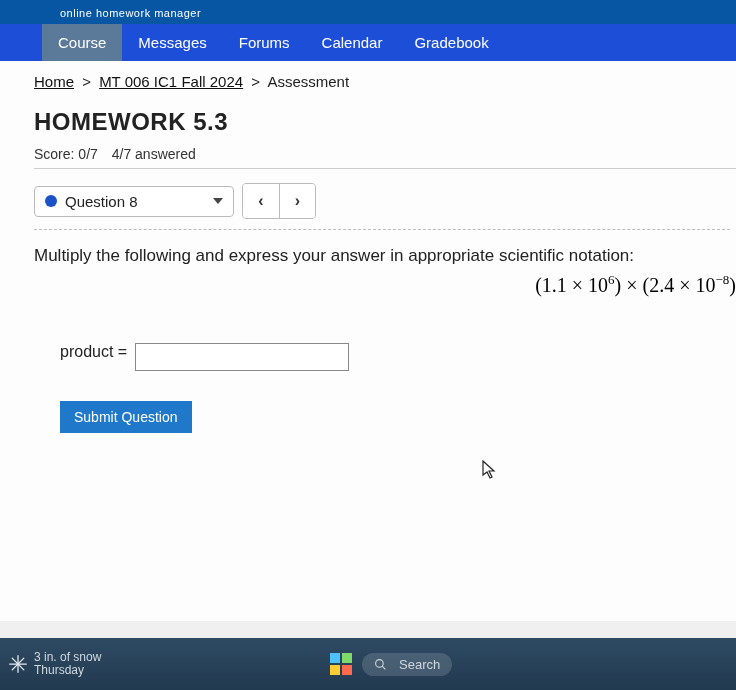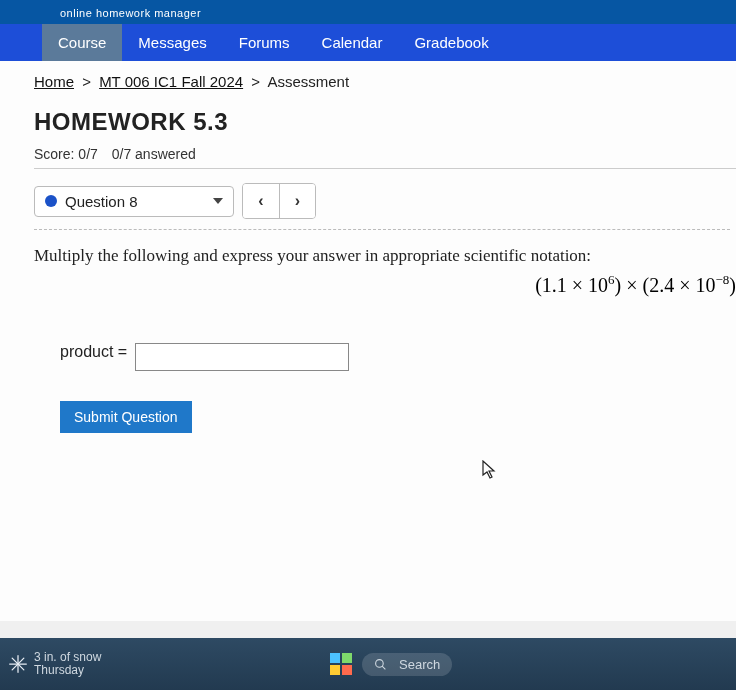--- a/index.html
+++ b/index.html
@@ -105,21 +105,20 @@
     color: #333;
     background: #fff;
     cursor: pointer;
   }
   .navbtn + .navbtn { border-left: 1px solid #bbb; }
   .q-divider { border-bottom: 1px dashed #bbb; margin-bottom: 16px; margin-right:6px;}
   .prompt {
     font-size: 17px;
     color: #222;
     padding-right: 10px;
-    font-family: Liberation Serif, serif;
   }
   .equation {
     font-family: "Cambria Math", "Times New Roman", serif;
     font-size: 20px;
     text-align: right;
     margin-top: 6px;
     margin-bottom: 46px;
   }
   .equation sup { font-size: 13px; vertical-align: super; }
   .answer-row {
@@ -223,21 +222,21 @@
     <span class="breadcrumb-sep">&gt;</span>
     <a>MT 006 IC1 Fall 2024</a>
     <span class="breadcrumb-sep">&gt;</span>
     <span>Assessment</span>
   </div>
 
   <h1 class="title">HOMEWORK 5.3</h1>
 
   <div class="score-line">
     <span>Score: 0/7</span>
-    <span>0/7 answered</span>
+    <span>4/7 answered</span>
   </div>
 
   <div class="qselect-row">
     <div class="qselect">
       <div class="qselect-left">
         <div class="dot"></div>
         <span class="qselect-label">Question 8</span>
       </div>
       <div class="caret-down"></div>
     </div>

